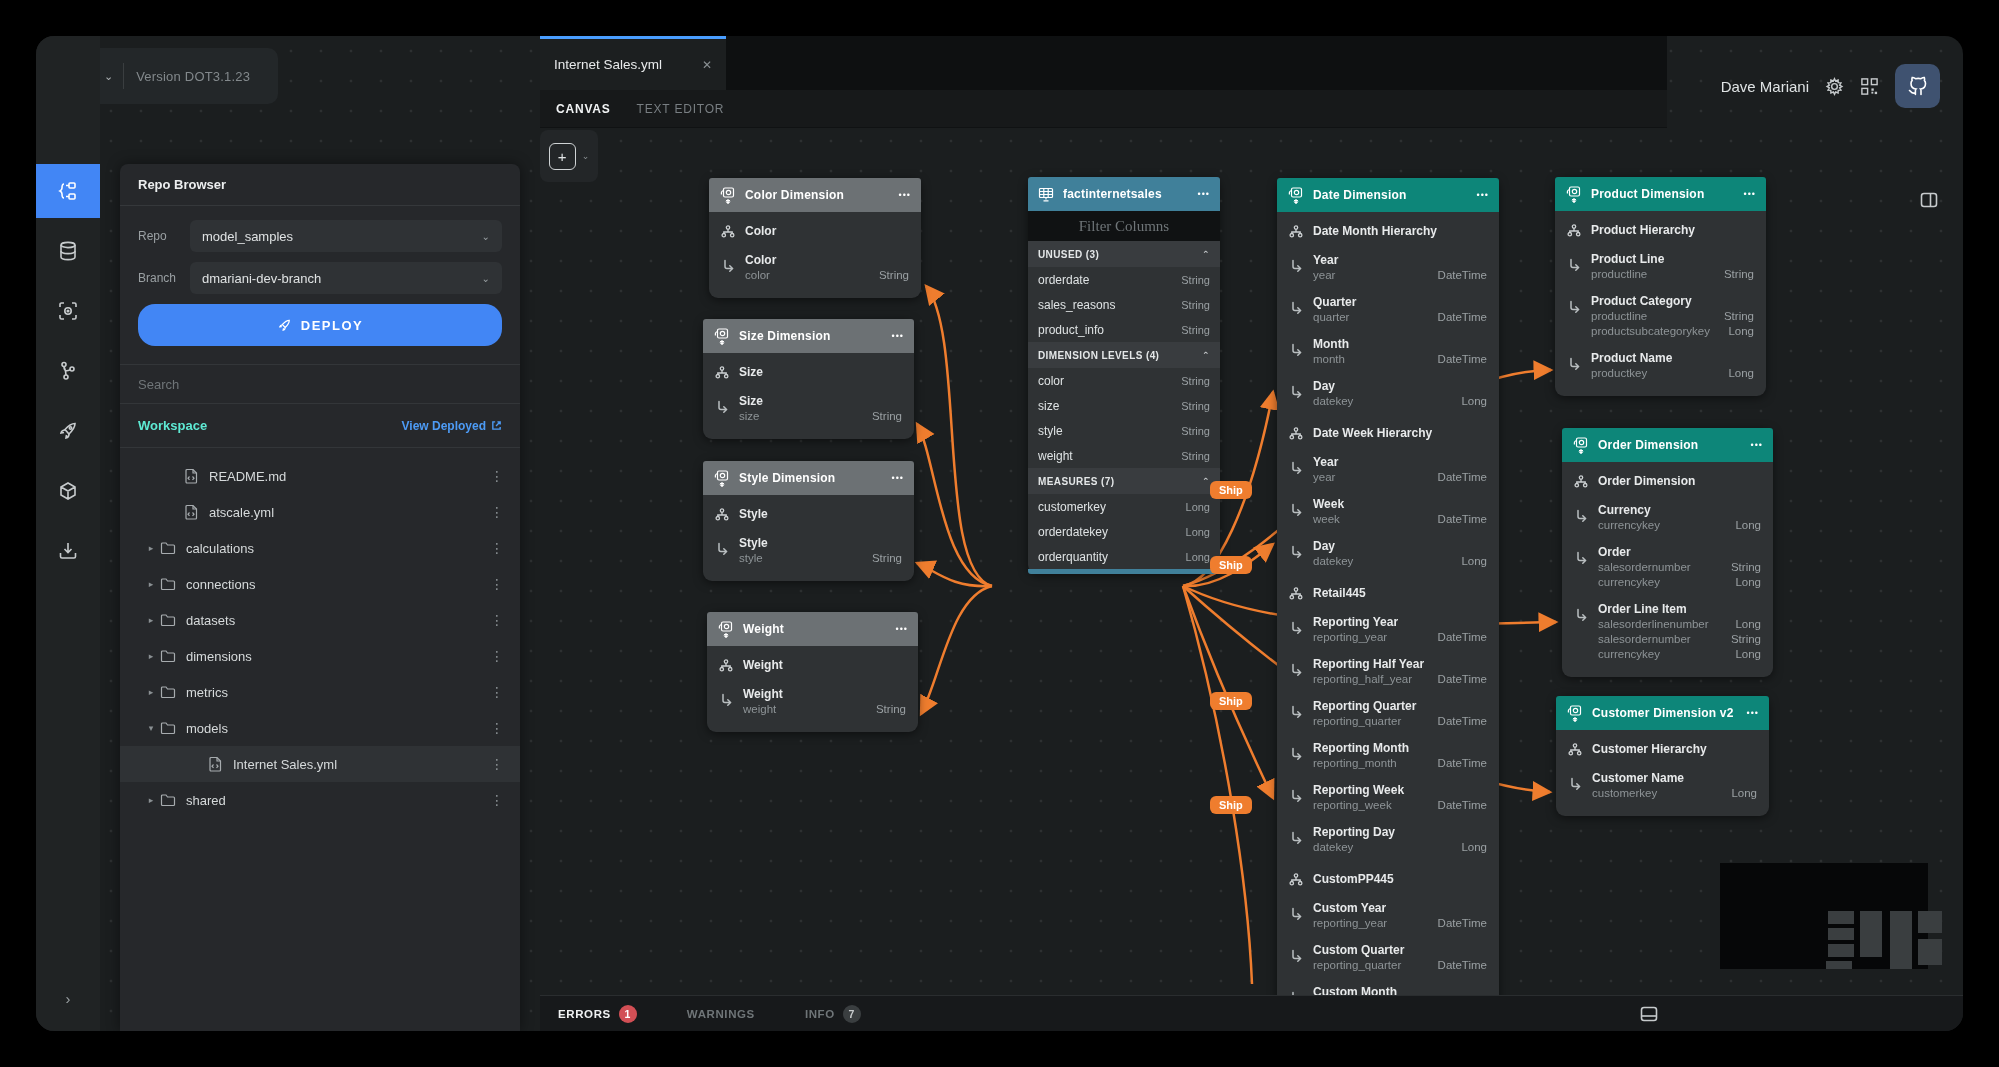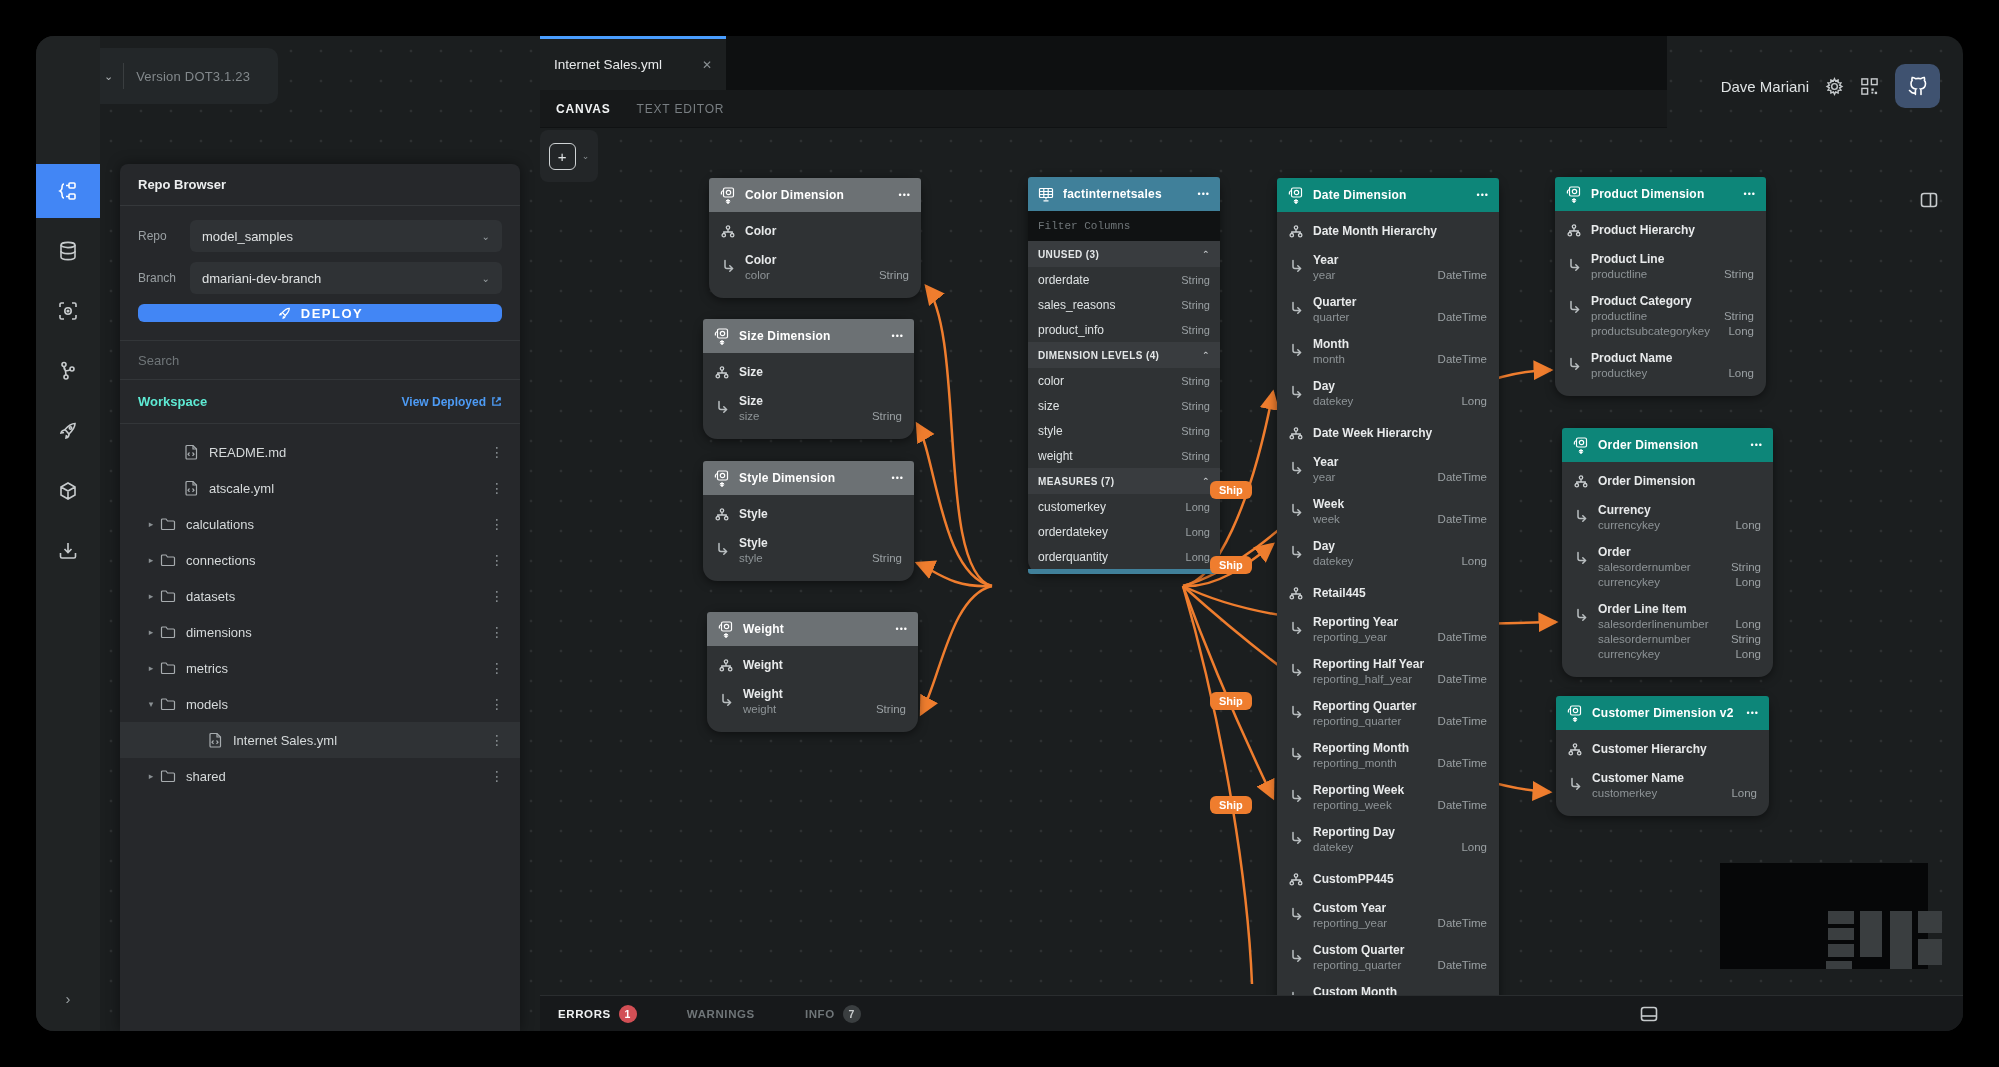--- a/index.html
+++ b/index.html
@@ -45,21 +45,21 @@
   .repo-panel { position:absolute; left:84px; top:128px; width:400px; bottom:0; background:#26282b;
                 border-radius:8px 8px 0 0; z-index:20; box-shadow:0 0 14px rgba(0,0,0,.45); }
   .rp-title { height:42px; display:flex; align-items:center; padding:0 18px; color:#eceeef; font-size:13px; font-weight:bold;
               border-bottom:1px solid #35383b; }
   .rp-form { padding:14px 18px 0 18px; }
   .rp-row { display:flex; align-items:center; margin-bottom:10px; }
   .rp-label { width:52px; color:#9aa0a3; font-size:12px; }
   .rp-select { flex:1; height:32px; background:#2f3235; border-radius:6px; display:flex; align-items:center;
                padding:0 12px; color:#dfe2e3; font-size:13px; cursor:pointer; }
   .rp-select .sel-caret { margin-left:auto; color:#9aa0a3; font-size:10px; }
-  .deploy-btn { margin-top:6px; height:18px; background:#4286f5; border-radius:6px; display:flex; align-items:center;
+  .deploy-btn { margin-top:6px; height:42px; background:#4286f5; border-radius:17px; display:flex; align-items:center;
                 justify-content:center; color:#fff; font-size:13px; font-weight:bold; letter-spacing:1.5px; cursor:pointer; }
   .deploy-btn svg { margin-right:9px; }
   .rp-search { margin-top:18px; height:40px; border-top:1px solid #333639; border-bottom:1px solid #333639;
                display:flex; align-items:center; padding:0 18px; }
   .rp-search input { background:transparent; border:none; outline:none; color:#c9cdcf; font-size:13px; width:100%;
                      font-family:inherit; }
   .rp-search input::placeholder { color:#6f7578; }
   .rp-workspace { height:44px; display:flex; align-items:center; padding:0 18px; border-bottom:1px solid #333639; }
   .ws-label { color:#5eead4; font-size:13px; font-weight:bold; }
   .ws-link { margin-left:auto; color:#4d9bf5; font-size:12px; font-weight:bold; display:flex; align-items:center; cursor:pointer; }
@@ -74,21 +74,21 @@
   
   .add-chip { position:absolute; left:504px; top:94px; width:58px; height:52px; background:#232628; border-radius:8px;
               display:flex; align-items:center; justify-content:center; z-index:8; }
   .add-btn { width:27px; height:27px; border:1.6px solid #cfd3d5; border-radius:6px; color:#e2e5e6; font-size:15px;
              display:flex; align-items:center; justify-content:center; cursor:pointer; }
   .add-caret { color:#8a9093; font-size:9px; margin-left:6px; }
   .right-toggle { position:absolute; left:1884px; top:156px; color:#c6cacc; z-index:8; cursor:pointer; }
 
   
   #edges { position:absolute; left:0; top:0; z-index:5; }
-  .node { position:absolute; z-index:10; border-radius:14px; background:#2f3234; box-shadow:0 2px 10px rgba(0,0,0,.5);
+  .node { position:absolute; z-index:10; border-radius:9px; background:#2f3234; box-shadow:0 2px 10px rgba(0,0,0,.5);
           font-size:12px; }
   .node-head { height:34px; display:flex; align-items:center; padding:0 10px; border-radius:3px 3px 0 0; color:#fff; }
   .node-head .nh-ico { margin-right:9px; display:flex; }
   .node-head .nh-title { font-size:12px; font-weight:bold; letter-spacing:.2px; }
   .node-head .nh-menu { margin-left:auto; font-size:9px; letter-spacing:1px; cursor:pointer; }
   .head-gray { background:#6c7174; }
   .head-teal { background:#0d8679; }
   .head-fact { background:#40809a; }
   .node-body { padding:2px 0 8px 0; }
   .row-h { display:flex; align-items:center; height:34px; padding:0 12px; color:#e8eaeb; font-weight:bold; }
@@ -96,21 +96,21 @@
   .row-l { display:flex; padding:5px 12px 7px 12px; }
   .row-l .elbow { margin:6px 10px 0 1px; display:flex; color:#b9bec0; }
   .lvl-block { flex:1; }
   .lvl-label { color:#e8eaeb; font-weight:bold; font-size:12px; line-height:15px; }
   .lvl-col { display:flex; font-size:11.5px; line-height:15px; }
   .lvl-col .cname { color:#8e9497; }
   .lvl-col .ctype { margin-left:auto; color:#9aa0a3; }
 
   
   .fact-filter { margin:0; height:30px; background:#101213; display:flex; align-items:center; padding:0 10px; }
-  .fact-filter input { background:transparent; border:none; outline:none; color:#c9cdcf; font-size:11px; width:100%; font-family:Liberation Mono, monospace; }
+  .fact-filter input { background:transparent; border:none; outline:none; color:#c9cdcf; font-size:15px; width:100%; font-family:Liberation Serif, serif;text-align:center; }
   .fact-filter input::placeholder { color:#6f7578; }
   .fact-sec { height:26px; background:#393c3f; display:flex; align-items:center; padding:0 10px; color:#e4e7e8;
               font-size:10px; font-weight:bold; letter-spacing:.4px; }
   .fact-sec .sec-caret { margin-left:auto; color:#c0c4c6; font-size:9px; cursor:pointer; }
   .fact-row { height:25px; display:flex; align-items:center; padding:0 10px; }
   .fact-row .fname { color:#dfe3e4; font-size:12px; }
   .fact-row .ftype { margin-left:auto; color:#9aa0a3; font-size:11px; }
   .fact-bottom { height:5px; background:#40809a; border-radius:0 0 3px 3px; }
 
   .ship { position:absolute; z-index:12; background:#ef7d2e; color:#fff; font-size:11px; font-weight:bold;

